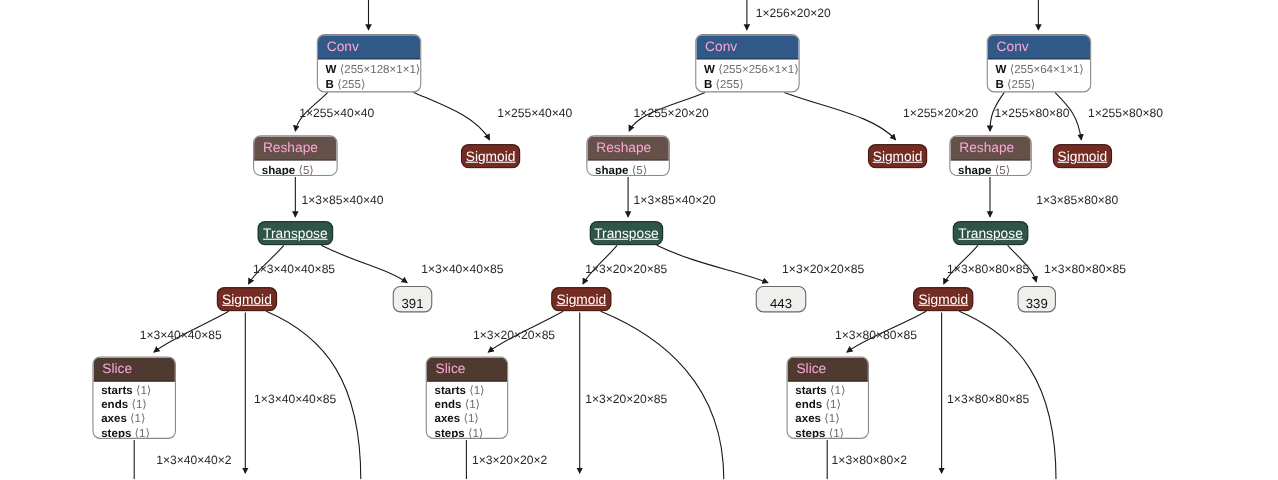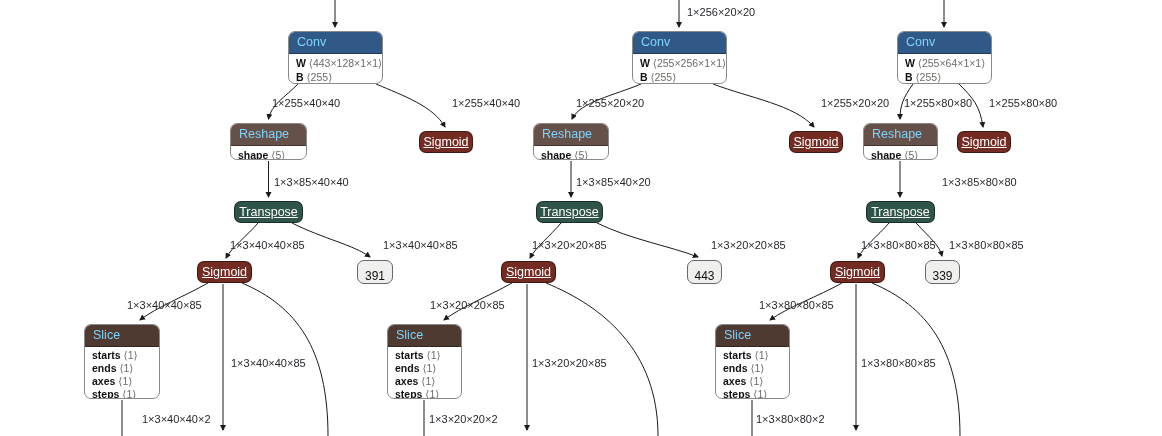--- a/index.html
+++ b/index.html
@@ -1,21 +1,21 @@
 <!DOCTYPE html>
 <html><head>
 <meta charset="utf-8">
 <style>
   html,body{margin:0;padding:0;background:#fff;}
   #canvas{position:relative;width:1162px;height:436px;background:#ffffff;overflow:hidden;
           font-family:"Liberation Sans",sans-serif;}
   #edges{position:absolute;left:0;top:0;width:1162px;height:436px;}
   .node{position:absolute;background:#fff;border:1px solid #8a8a8a;border-radius:7px;
         overflow:hidden;box-sizing:border-box;box-shadow:0 0 0 1px rgba(255,255,255,.5) inset;}
-  .node-header{color:#7dd3fc;font-size:12.5px;padding:3px 8px 3px;height:15px;line-height:15px;
+  .node-header{color:#f9a8d4;font-size:12.5px;padding:3px 8px 3px;height:15px;line-height:15px;
                border-bottom:1px solid rgba(0,0,0,.35);}
   .hdr-conv{background:#315987;}
   .hdr-reshape{background:#66504a;}
   .hdr-slice{background:#4f3a31;}
   .node-body{padding:2px 7px 2px;}
   .attr-row{font-size:10.5px;line-height:14px;white-space:nowrap;color:#000;}
   .slice .attr-row{line-height:13px;}
   .attr-key{font-weight:bold;color:#111;}
   .attr-val{color:#6f6a66;}
   .op-node{position:absolute;color:#fff;border-radius:7px;border:1px solid rgba(0,0,0,.45);
@@ -72,21 +72,21 @@
       <path d="M842,283 C819,296 788,307 770,320" marker-end="url(#arr)"></path>
       <path d="M856,284 V430" marker-end="url(#arr)"></path>
       <path d="M872,283 C926,306 960,348 960,436"></path>
       <path d="M752,400 V436"></path>
     </g>
   </svg>
 
   <div class="node" style="left:288px;top:31px;width:95px;height:53px;">
     <div class="node-header hdr-conv">Conv</div>
     <div class="node-body">
-      <div class="attr-row"><span class="attr-key">W</span> <span class="attr-val">⟨443×128×1×1⟩</span></div>
+      <div class="attr-row"><span class="attr-key">W</span> <span class="attr-val">⟨255×128×1×1⟩</span></div>
       <div class="attr-row"><span class="attr-key">B</span> <span class="attr-val">⟨255⟩</span></div>
     </div>
   </div>
   <div class="node" style="left:230px;top:123px;width:77px;height:37px;">
     <div class="node-header hdr-reshape">Reshape</div>
     <div class="node-body">
       <div class="attr-row"><span class="attr-key">shape</span> <span class="attr-val">⟨5⟩</span></div>
     </div>
   </div>
   <div class="op-node op-sigmoid" style="left:419px;top:131px;width:54px;height:22px;">
@@ -135,21 +135,21 @@
   </div>
   <div class="op-node op-sigmoid" style="left:789px;top:131px;width:54px;height:22px;">
       <span>Sigmoid</span>
     </div>
   <div class="op-node op-transpose" style="left:536px;top:201px;width:67px;height:22px;">
       <span>Transpose</span>
     </div>
   <div class="op-node op-sigmoid" style="left:501px;top:261px;width:55px;height:22px;">
       <span>Sigmoid</span>
     </div>
-  <div class="badge" style="left:687px;top:260px;width:35px;height:24px;">
+  <div class="badge" style="left:687px;top:260px;width:46px;height:24px;">
       <span>443</span>
     </div>
   <div class="node slice" style="left:387px;top:324px;width:75px;height:75px;">
     <div class="node-header hdr-slice">Slice</div>
     <div class="node-body">
       <div class="attr-row"><span class="attr-key">starts</span> <span class="attr-val">⟨1⟩</span></div>
       <div class="attr-row"><span class="attr-key">ends</span> <span class="attr-val">⟨1⟩</span></div>
       <div class="attr-row"><span class="attr-key">axes</span> <span class="attr-val">⟨1⟩</span></div>
       <div class="attr-row"><span class="attr-key">steps</span> <span class="attr-val">⟨1⟩</span></div>
     </div>

